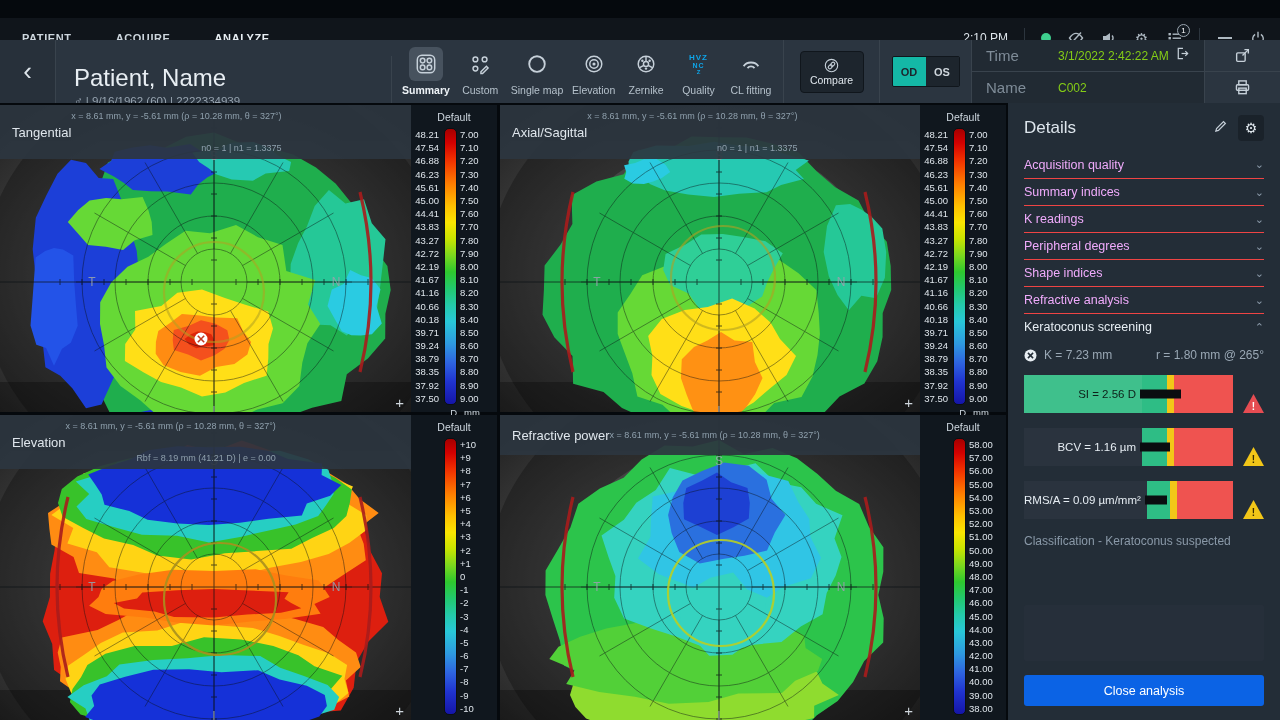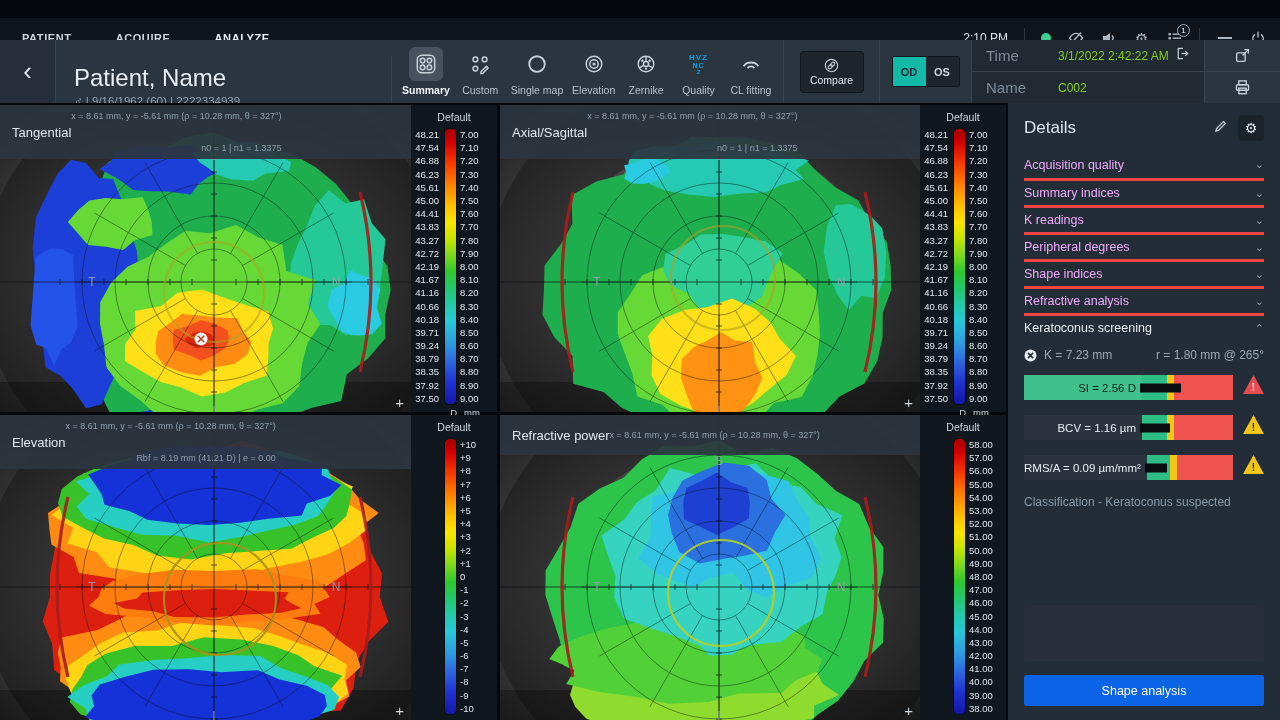--- a/index.html
+++ b/index.html
@@ -103,30 +103,30 @@
   .details { position:absolute; right:0; top:103px; width:272px; height:617px; background:#232d37;
     display:flex; flex-direction:column; padding:12px 16px 14px; }
   .d-head { display:flex; align-items:center; justify-content:space-between; margin-bottom:10px; }
   .d-title { font-size:17px; color:#dde5ec; }
   .d-tools { display:flex; align-items:center; gap:10px; }
   .pencil-ic svg { width:15px; height:15px; stroke:#c6d0d9; stroke-width:1.3; fill:none; }
   .gearbox { width:26px; height:26px; background:#1a222a; border-radius:4px; display:flex;
     align-items:center; justify-content:center; cursor:pointer; }
   .gearbox .gear-glyph { font-size:14px; color:#dfe6ec; }
   .acc-row { display:flex; align-items:center; justify-content:space-between; height:27px;
-    border-top:3px solid #ef4444; cursor:pointer; }
+    border-top:1px solid #ef4444; cursor:pointer; }
   .acc-row:first-child { border-top:none; }
   .acc-label { font-size:12.5px; color:#f0abfc; }
   .acc-label.open-lbl { color:#e6edf3; }
   .chev { font-size:11px; color:#8a99a8; }
   .kc { padding-top:8px; }
   .kc-k { display:flex; align-items:center; font-size:12px; color:#9aa8b5; margin-bottom:13px; }
   .kx-icon { margin-right:7px; display:flex; }
   .kc-k .kr { margin-left:auto; }
-  .kc-row { display:flex; align-items:flex-start; height:25px; margin-bottom:15px; }
+  .kc-row { display:flex; align-items:flex-end; height:38px; margin-bottom:15px; }
   .kc-label { flex:0 0 118px; height:100%; display:flex; align-items:center; justify-content:flex-end;
     padding-right:6px; font-size:11.5px; background:#2a333e; color:#e6edf3; white-space:nowrap; }
   .kc-label.highlight { background:#3fc08c; color:#0d2019; }
   .kc-bar { flex:1; height:100%; position:relative;
     background:linear-gradient(90deg,#2ebd85 0%,#2ebd85 27%,#f2c618 27%,#f2c618 35%,#ef5350 35%,#ef5350 100%); }
   .kc-black { position:absolute; left:-2px; top:50%; transform:translateY(-50%); height:9px; background:#0a0d10; }
   .kc-warn { width:21px; height:19px; margin-left:10px; position:relative; flex:0 0 auto;
     clip-path:polygon(50% 0,100% 100%,0 100%); display:flex; align-items:flex-end; justify-content:center; }
   .kc-warn.red { background:#e64c52; }
   .kc-warn.yellow { background:#f2c618; }
@@ -1190,14 +1190,14 @@
             <div class="kc-black" style="width:26%"></div>
           </div>
           <div class="kc-warn yellow">
             <span>!</span>
           </div>
         </div>
       </div>
     <div class="kc-class">Classification - Keratoconus suspected</div>
   </div>
   <div class="notes"></div>
-  <button class="close-btn">Shape analysis</button>
+  <button class="close-btn">Close analysis</button>
 </aside>
 
 </body></html>

